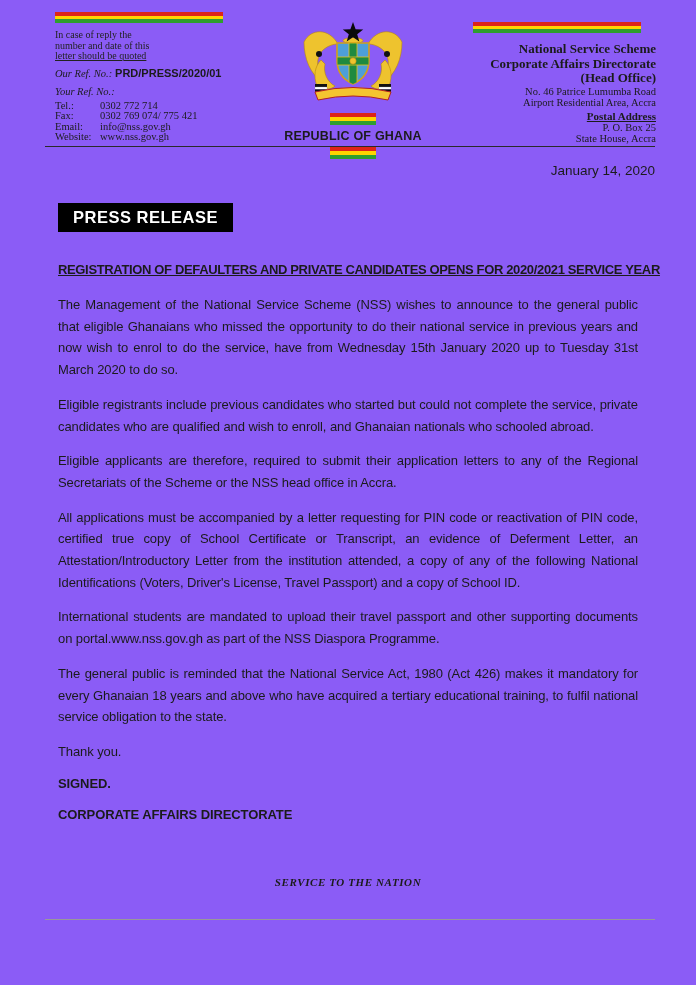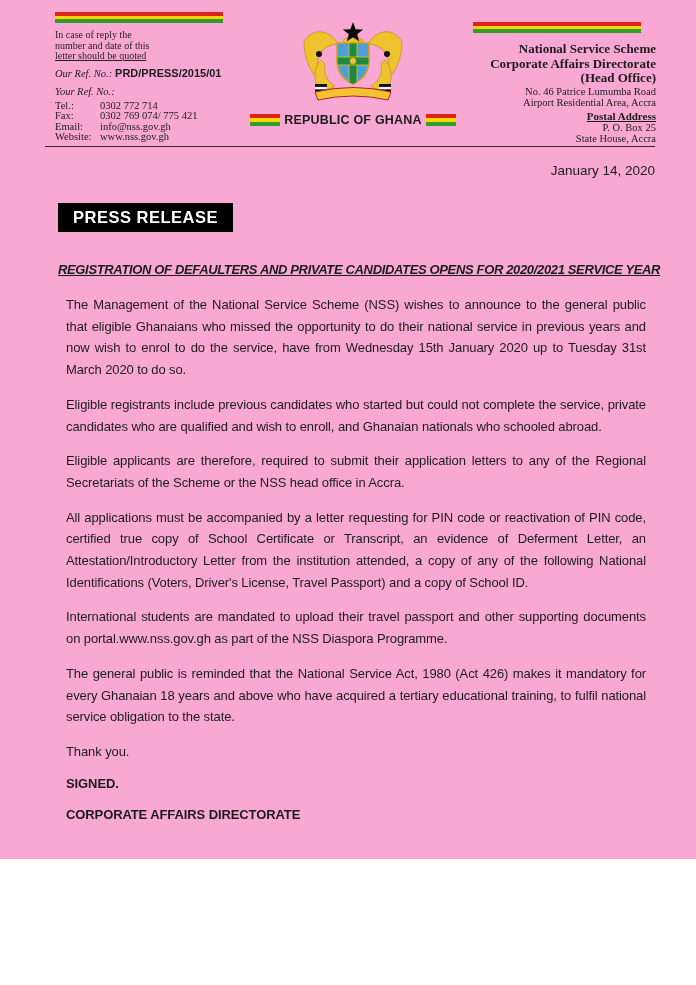--- a/index.html
+++ b/index.html
@@ -2,21 +2,21 @@
 <html style="--flag_red: #dd2419; --flag_gold: #ffd400; --flag_green: #2f9e2f; --banner_bg: #000000;"><head>
 <meta charset="utf-8">
 <style>
   :root{
     --flag_red:#dd2419; --flag_gold:#ffd400; --flag_green:#2f9e2f;
     --banner_bg:#000000; --ink:#1b1b1b;
   }
   *{margin:0;padding:0;box-sizing:border-box;}
   html,body{background:#ffffff;}
   .page{
-    position:relative;width:696px;height:859px;margin:0 auto;background:#f9a8d4;
+    position:relative;width:696px;height:985px;margin:0 auto;background:#8b5cf6;
     font-family:"Liberation Sans","DejaVu Sans",sans-serif;color:var(--ink);overflow:hidden;
   }
   .serif{font-family:"Liberation Serif","DejaVu Serif",serif;}
   .i{font-style:italic;} .u{text-decoration:underline;}
 
   
   .flag-stripe{width:168px;height:11px;display:flex;flex-direction:column;}
   .flag-stripe .fr{flex:1.1;background:var(--flag_red);}
   .flag-stripe .fy{flex:1;background:var(--flag_gold);}
   .flag-stripe .fg{flex:1;background:var(--flag_green);}
@@ -27,21 +27,21 @@
   .lh-left .note{margin-top:7px;font-size:10px;line-height:10.5px;color:#222;}
   .ref-row{margin-top:5px;font-size:10.5px;}
   .ref-row .refval{font-family:"Liberation Sans",sans-serif;font-weight:bold;font-size:11px;}
   .yourref{margin-top:7px;font-size:10.5px;}
   .contact{margin-top:4px;font-size:10.5px;line-height:10.5px;}
   .crow{display:flex;}
   .clabel{width:45px;flex:0 0 45px;}
 
   .lh-center{position:absolute;left:250px;top:20px;width:206px;text-align:center;}
   .coa{display:block;margin:0 auto;}
-  .republic-row{margin-top:5px;display:flex;align-items:center;justify-content:center;gap:4px;}
+  .republic-row{margin-top:5px;display:flex;align-items:center;justify-content:center;gap:4px;flex-direction:column;}
   .republic-text{font-weight:bold;font-size:12.5px;letter-spacing:.2px;white-space:nowrap;}
 
   .lh-right{position:absolute;right:40px;top:22px;width:210px;text-align:right;}
   .lh-right .flag-stripe{margin-left:auto;margin-right:15px;}
   .org{margin-top:9px;font-size:13px;line-height:14.5px;font-weight:bold;}
   .addr{font-size:10.5px;line-height:11.5px;}
   .postal{font-size:11px;line-height:12px;font-weight:bold;text-decoration:underline;margin-top:1px;}
 
   .header-rule{position:absolute;top:146px;left:45px;width:610px;border:0;border-top:1.5px solid #2a2a2a;}
 
@@ -50,24 +50,23 @@
   .banner{
     position:absolute;top:203px;left:58px;height:29px;background:var(--banner_bg);
     color:#fff;display:flex;align-items:center;padding:12px 15px;
     font-weight:bold;font-size:16.5px;letter-spacing:.5px;
   }
 
   .headline{
     position:absolute;top:262px;left:58px;width:580px;
     font-size:13px;font-weight:bold;letter-spacing:-.35px;white-space:nowrap;
     text-decoration:underline;
-    font-style:italic;
-  }
-
-  .body{position:absolute;top:294px;left:66px;width:580px;}
+  }
+
+  .body{position:absolute;top:294px;left:58px;width:580px;}
   .body p{
     font-size:13px;line-height:21.7px;letter-spacing:-.1px;
     text-align:justify;margin:0 0 13px 0;
   }
   .closing{}
   .closing p{text-align:left;margin:0 0 10px 0;}
   .closing .signed,.closing .signature{font-weight:bold;}
 
   .footer-rule{position:absolute;top:919px;left:45px;width:610px;border:0;border-top:1px solid #999;}
   .motto{
@@ -87,21 +86,21 @@
       <div class="fy"></div>
       <div class="fg"></div>
     </div>
     <div class="note serif">
       <div>In case of reply the</div>
       <div>number and date of this</div>
       <div class="u">letter should be quoted</div>
     </div>
     <div class="ref-row">
       <span class="serif i">Our Ref. No.:</span>
-      <span class="refval">PRD/PRESS/2015/01</span>
+      <span class="refval">PRD/PRESS/2020/01</span>
     </div>
     <div class="yourref serif i">Your Ref. No.:</div>
     <div class="contact serif">
       <div class="crow">
         <span class="clabel">Tel.:</span>
         <span>0302 772 714</span>
       </div>
       <div class="crow">
         <span class="clabel">Fax:</span>
         <span>0302 769 074/ 775 421</span>

